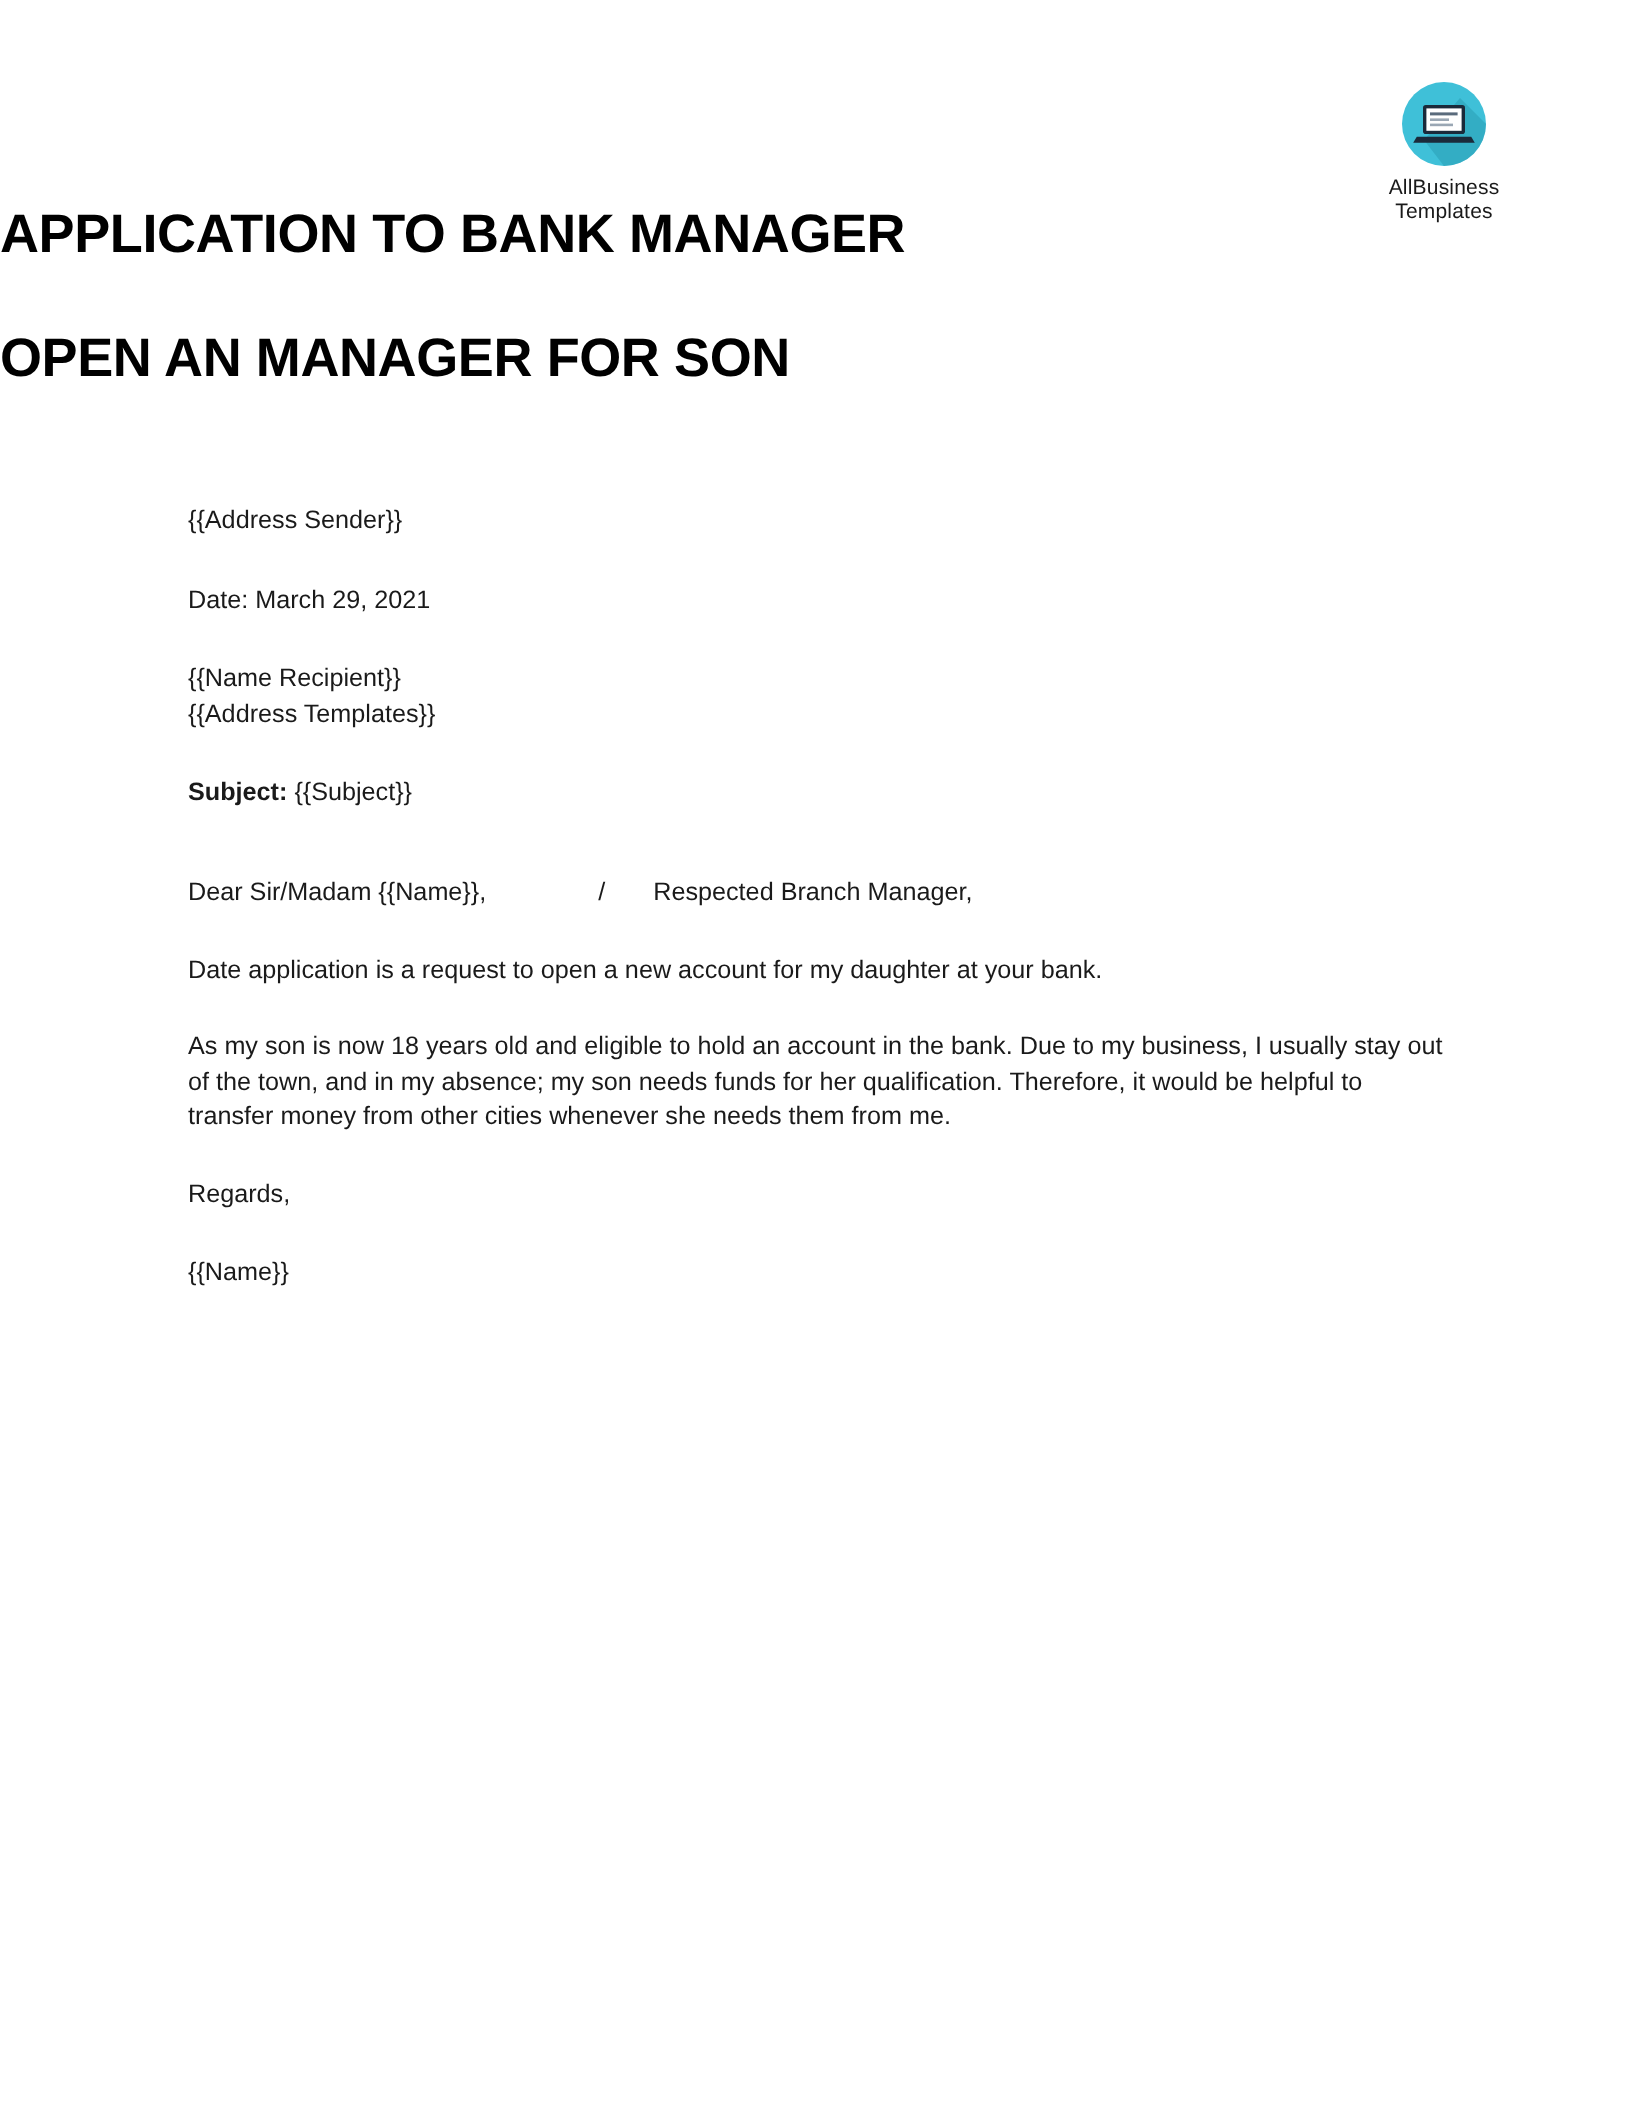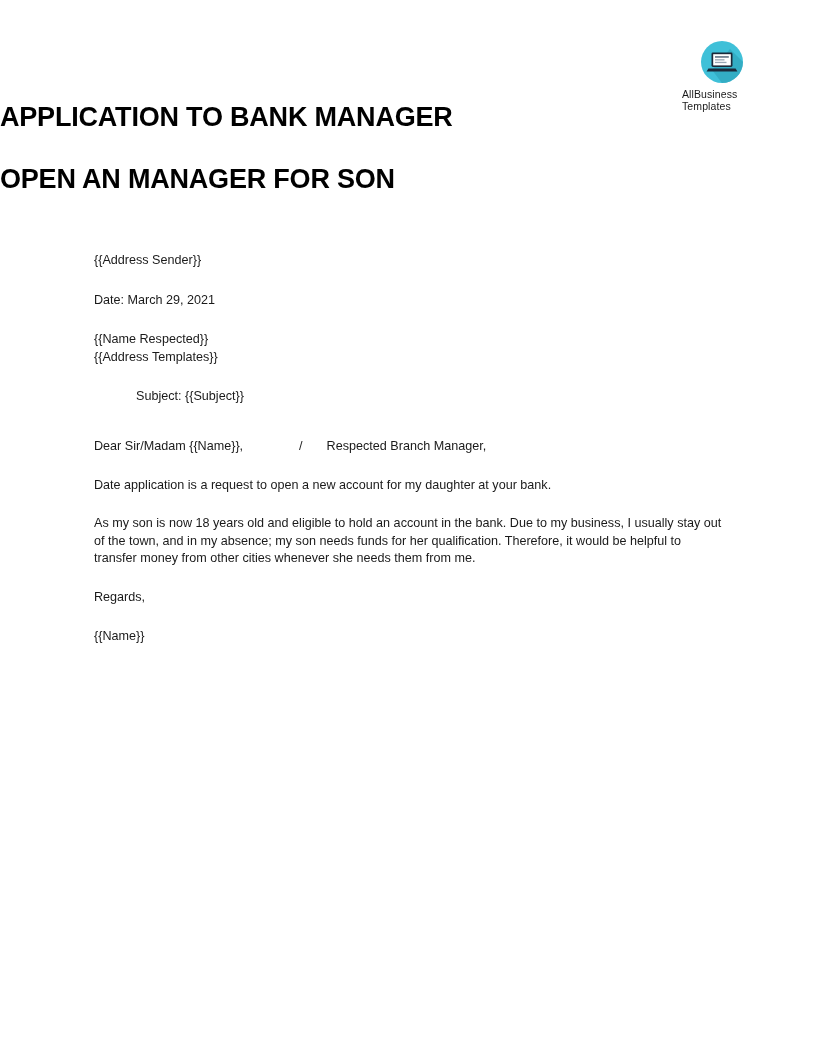--- a/index.html
+++ b/index.html
@@ -24,21 +24,21 @@
     background: #ffffff;
     box-sizing: border-box;
   }
 
   
   .brand {
     position: absolute;
     top: 40px;
     left: 682px;
     width: 80px;
-    text-align: left;
+    text-align: center;
   }
   .brand-mark {
     width: 44px;
     height: 44px;
     margin: 0 auto 4px auto;
     display: block;
   }
   .brand-text {
     font-family: "Liberation Sans", sans-serif;
     font-size: 10.5px;
@@ -73,21 +73,21 @@
     line-height: 17.6px;
     color: #1a1a1a;
   }
 
   .blk { margin: 0 0 22px 0; }
   .blk p { margin: 0; }
 
   .addr-group { margin: 0 0 22px 0; }
   .addr-group p { margin: 0; line-height: 17.6px; }
 
-  .subject-label { font-weight: normal; margin-left: 42px; }
+  .subject-label { font-weight: bold; }
 
   .salutation { margin: 0 0 21px 0; }
   .tabgap { display: inline-block; width: 56px; }
   .tabgap-sm { display: inline-block; width: 24px; }
 
   .para { margin: 0 0 21px 0; }
   .para:last-child { margin-bottom: 0; }
 
   .sign-off { margin: 0 0 21px 0; }
 </style>
@@ -120,21 +120,21 @@
 
     <div class="blk">
       <p>{{Address Sender}}</p>
     </div>
 
     <div class="blk">
       <p>Date: March 29, 2021</p>
     </div>
 
     <div class="addr-group">
-      <p>{{Name Respected}}</p>
+      <p>{{Name Recipient}}</p>
       <p>{{Address Templates}}</p>
     </div>
 
     <div class="blk" style="margin-bottom:32px;">
       <p><span class="subject-label">Subject:</span> <span>{{Subject}}</span></p>
     </div>
 
     <div class="salutation">
       <span>Dear Sir/Madam {{Name}},</span><span class="tabgap"></span><span>/</span><span class="tabgap-sm"></span><span>Respected Branch Manager,</span>
     </div>

